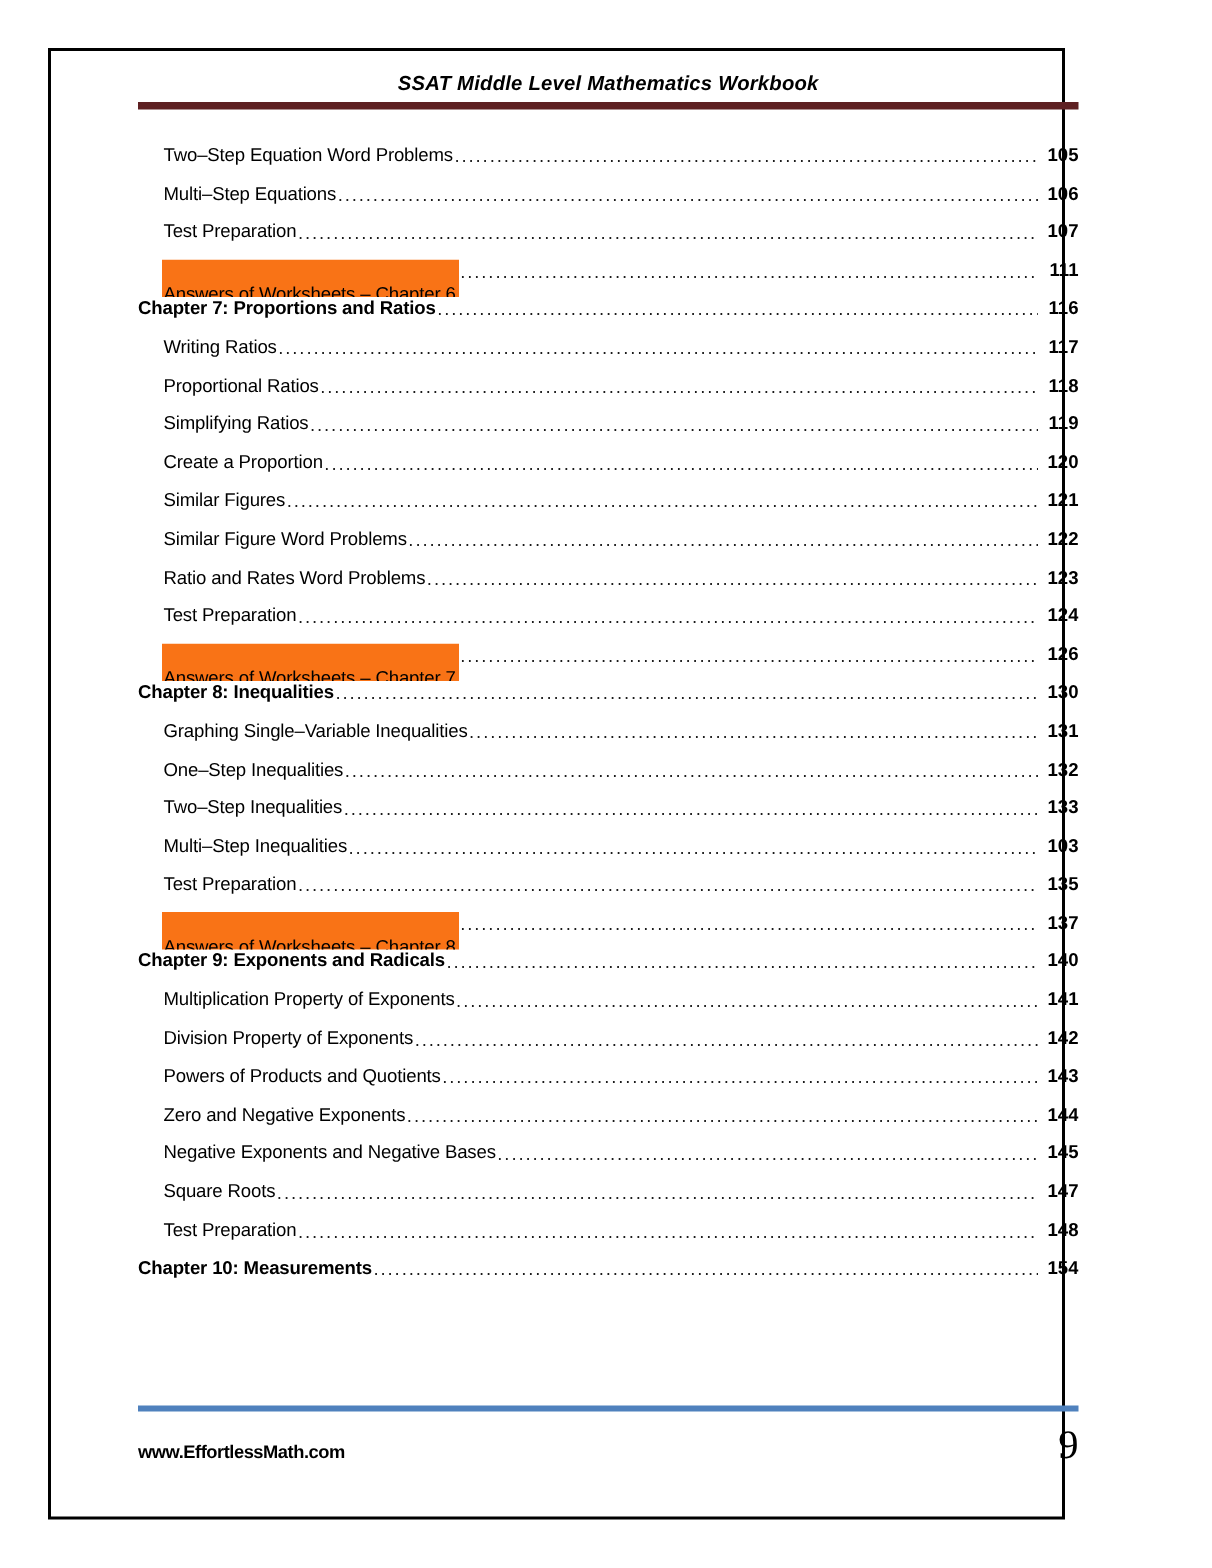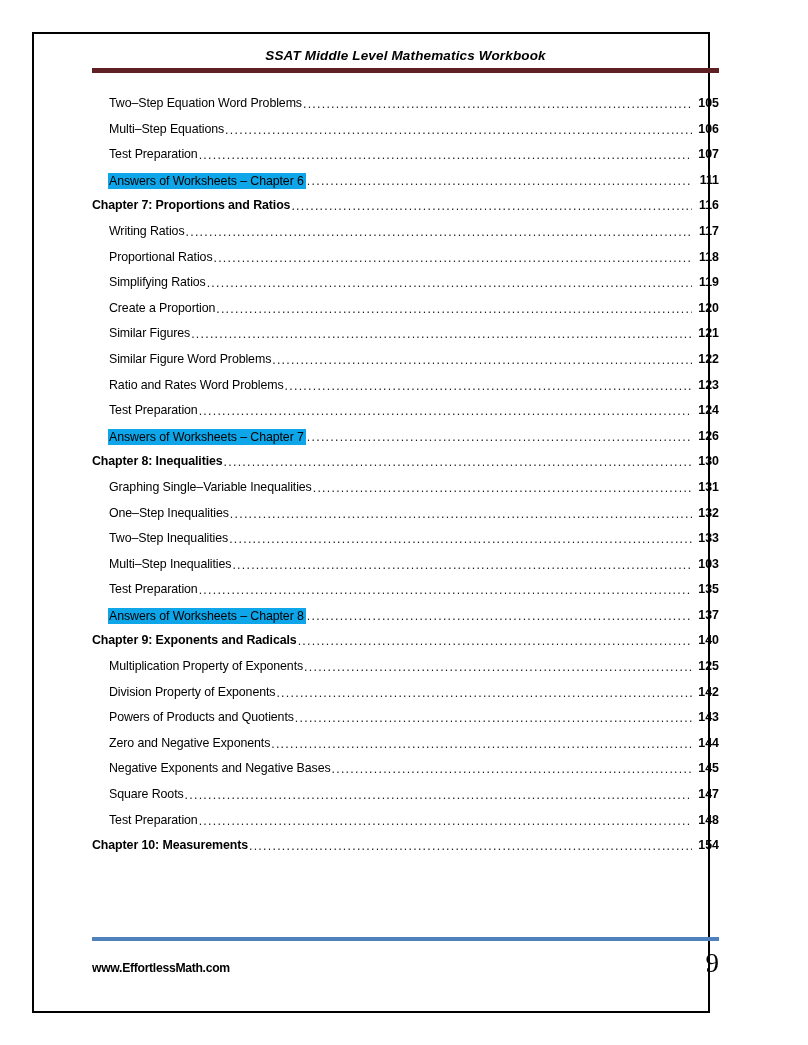--- a/index.html
+++ b/index.html
@@ -69,22 +69,22 @@
   .toc-row.level-1 { padding-left: 0px; }
   .toc-row.level-2 { padding-left: 17px; }
 
   .toc-label {
     flex: 0 0 auto;
     letter-spacing: -0.1px;
   }
   .toc-row.level-1 .toc-label { font-weight: bold; }
   .toc-row.level-2 .toc-label { font-weight: normal; }
   .toc-label.highlight {
-    background: #0ea5e9;
-    padding: 1px 2px 1px 1px;
+    background: #f97316;
+    padding: 16px 2px 1px 1px;
     margin-left: -1px;
   }
 
   .toc-dots {
     flex: 1 1 auto;
     overflow: hidden;
     margin: 0 1px;
     position: relative;
     height: 14px;
   }
@@ -256,21 +256,21 @@
         <span class="toc-page">137</span>
       </div>
       <div class="toc-row level-1">
         <span class="toc-label">Chapter 9: Exponents and Radicals</span>
         <span class="toc-dots"></span>
         <span class="toc-page">140</span>
       </div>
       <div class="toc-row level-2">
         <span class="toc-label">Multiplication Property of Exponents</span>
         <span class="toc-dots"></span>
-        <span class="toc-page">125</span>
+        <span class="toc-page">141</span>
       </div>
       <div class="toc-row level-2">
         <span class="toc-label">Division Property of Exponents</span>
         <span class="toc-dots"></span>
         <span class="toc-page">142</span>
       </div>
       <div class="toc-row level-2">
         <span class="toc-label">Powers of Products and Quotients</span>
         <span class="toc-dots"></span>
         <span class="toc-page">143</span>

